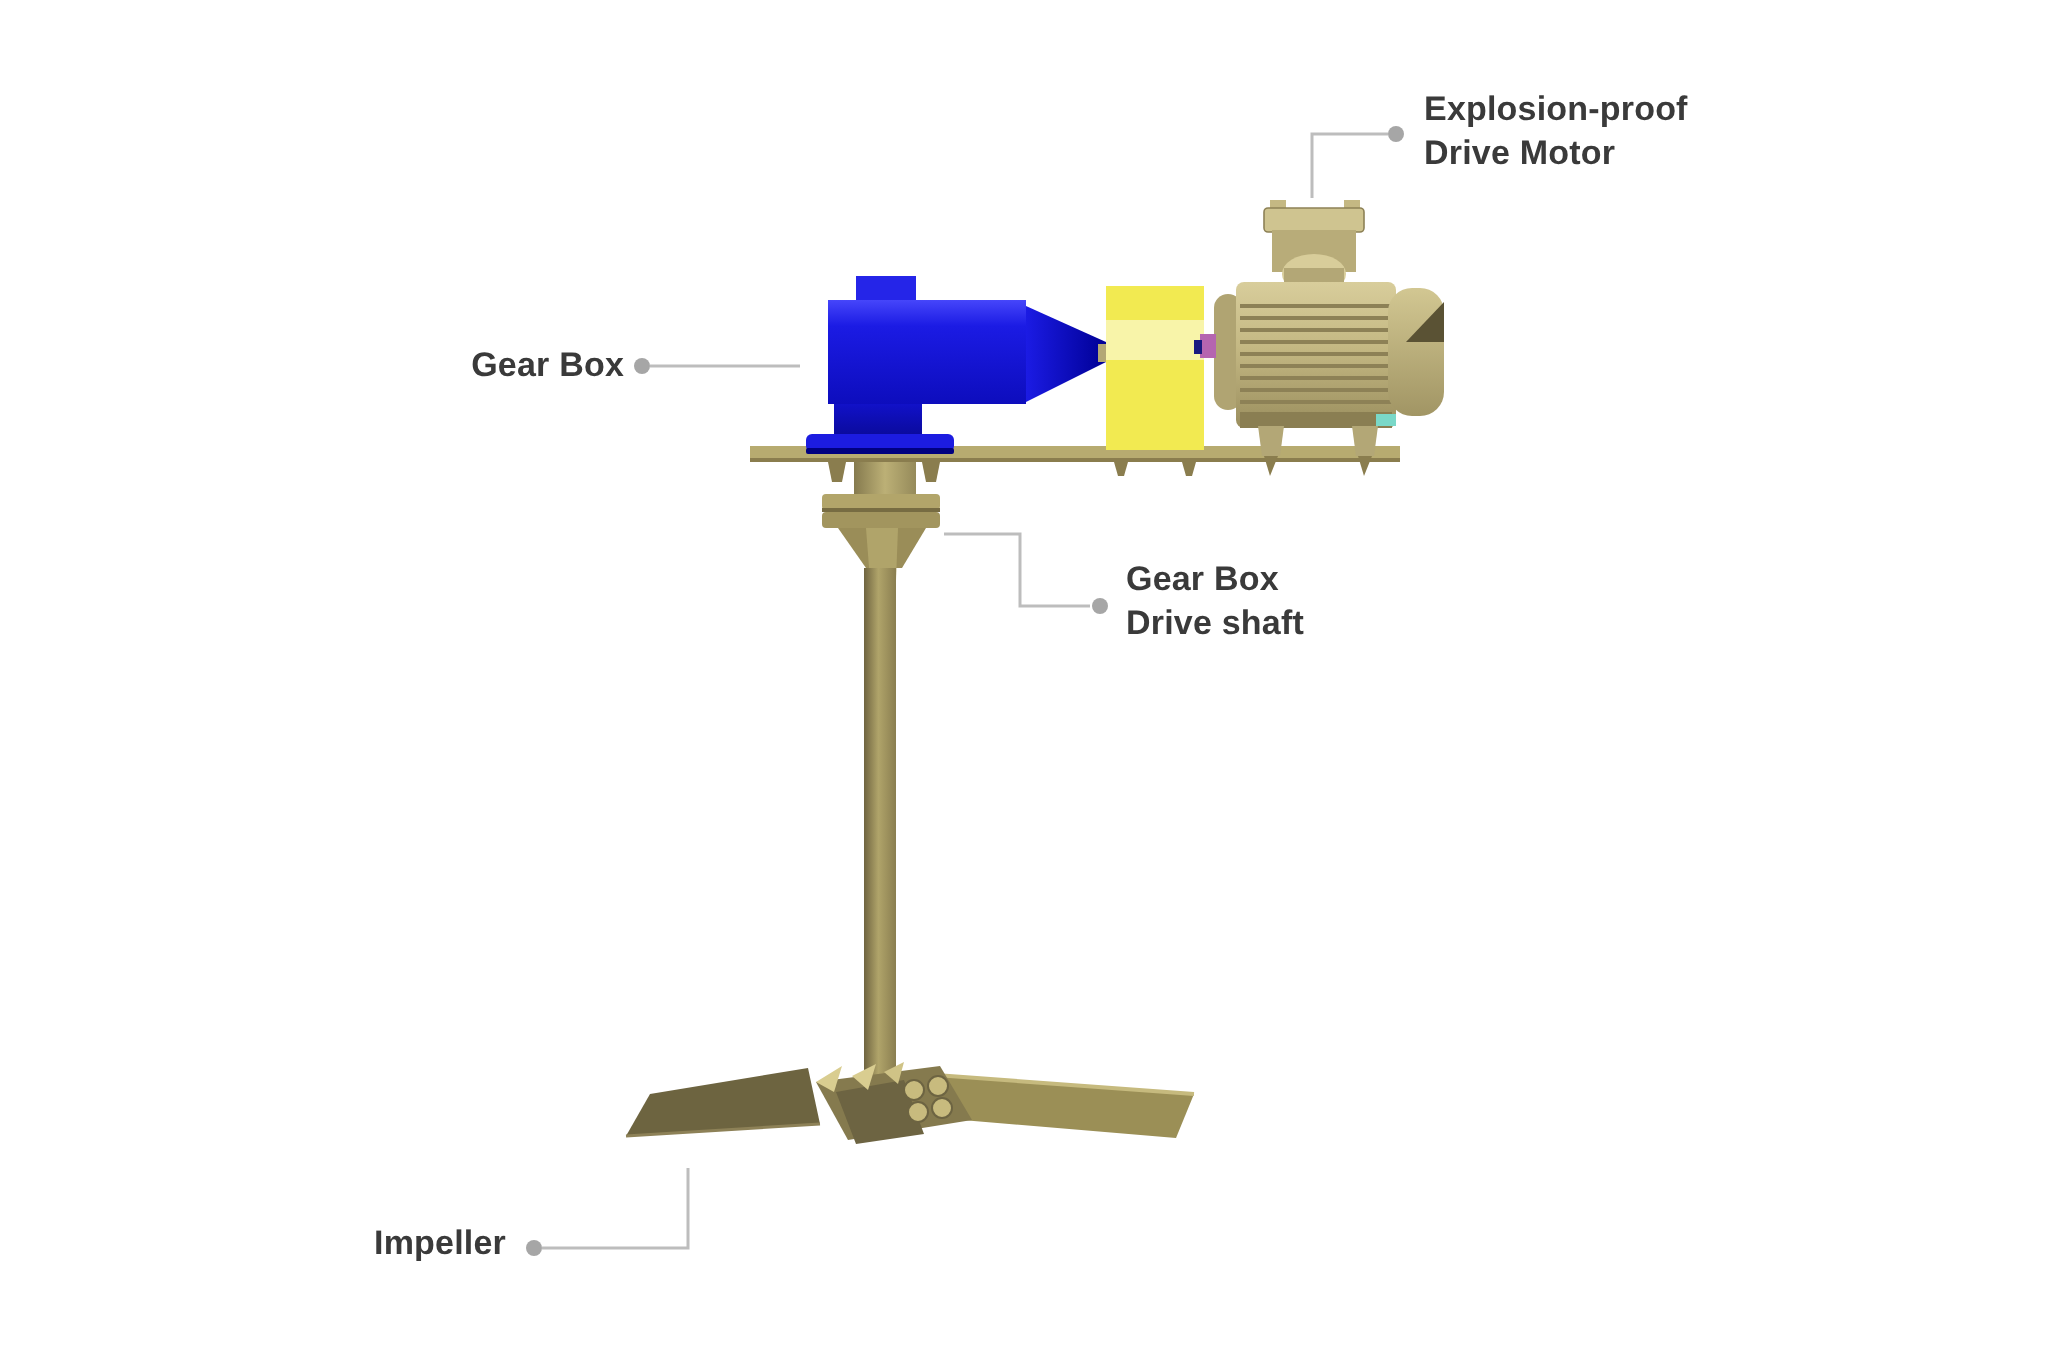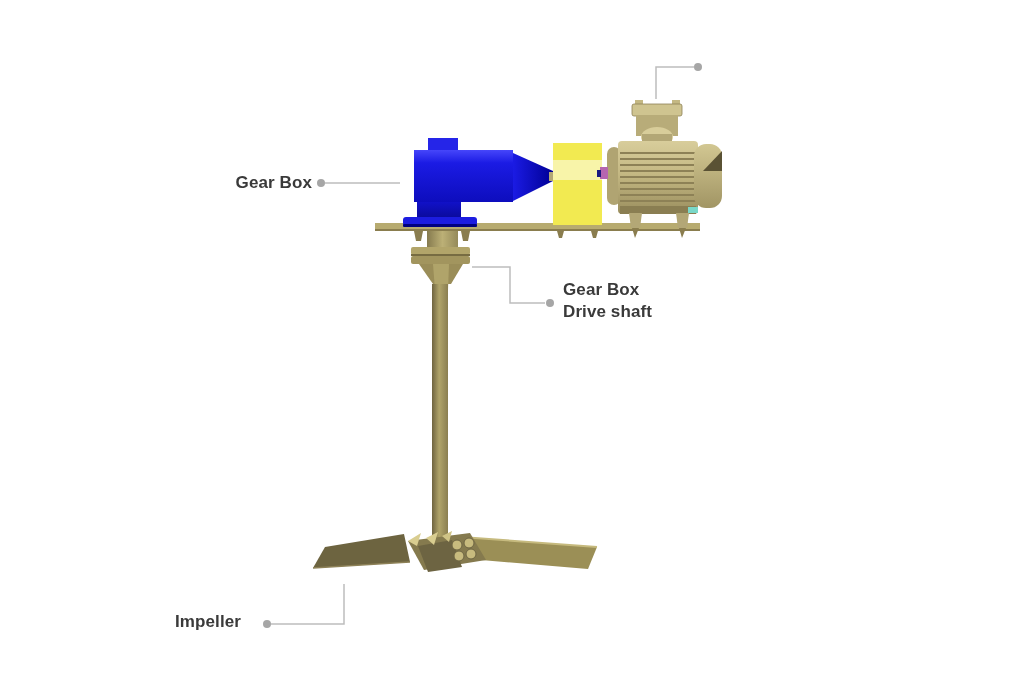--- a/index.html
+++ b/index.html
@@ -149,23 +149,27 @@
       <path d="M271,624 H344 V584"></path>
     </g>
     <g fill="#a6a6a6">
       <circle cx="321" cy="183" r="4"></circle>
       <circle cx="698" cy="67" r="4"></circle>
       <circle cx="550" cy="303" r="4"></circle>
       <circle cx="267" cy="624" r="4"></circle>
     </g>
   </svg>
 
+  <div class="label" style="left:712px;top:44px">
+    <div>Explosion-proof</div>
+    <div>Drive Motor</div>
+  </div>
 
   <div class="label label-right" style="left:180px;top:172px;width:132px">Gear Box</div>
 
   <div class="label" style="left:563px;top:279px">
     <div>Gear Box</div>
     <div>Drive shaft</div>
   </div>
 
-  <div class="label label-right" style="left:108px;top:611px;width:133px">Impeller</div>
+  <div class="label label-right" style="left:120px;top:611px;width:133px">Impeller</div>
 
 </div>
 
 </body></html>

